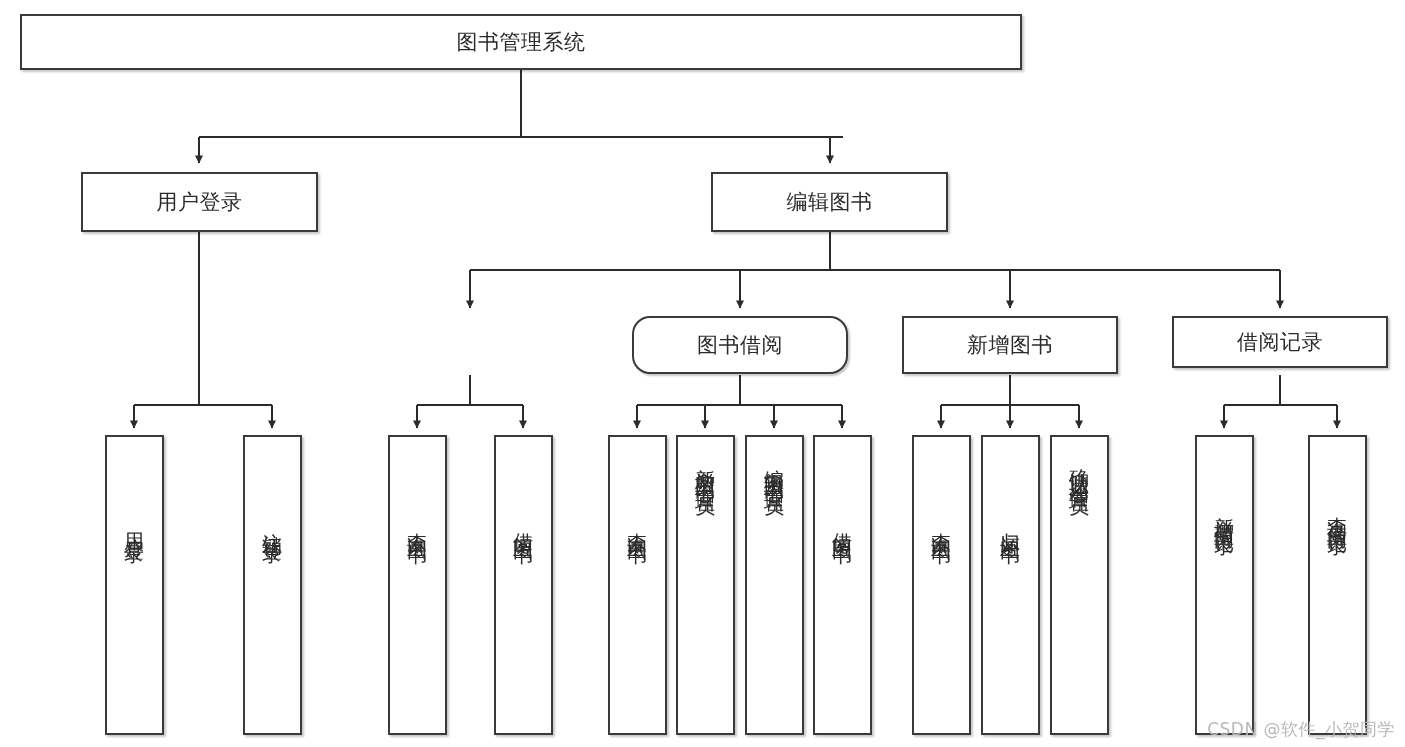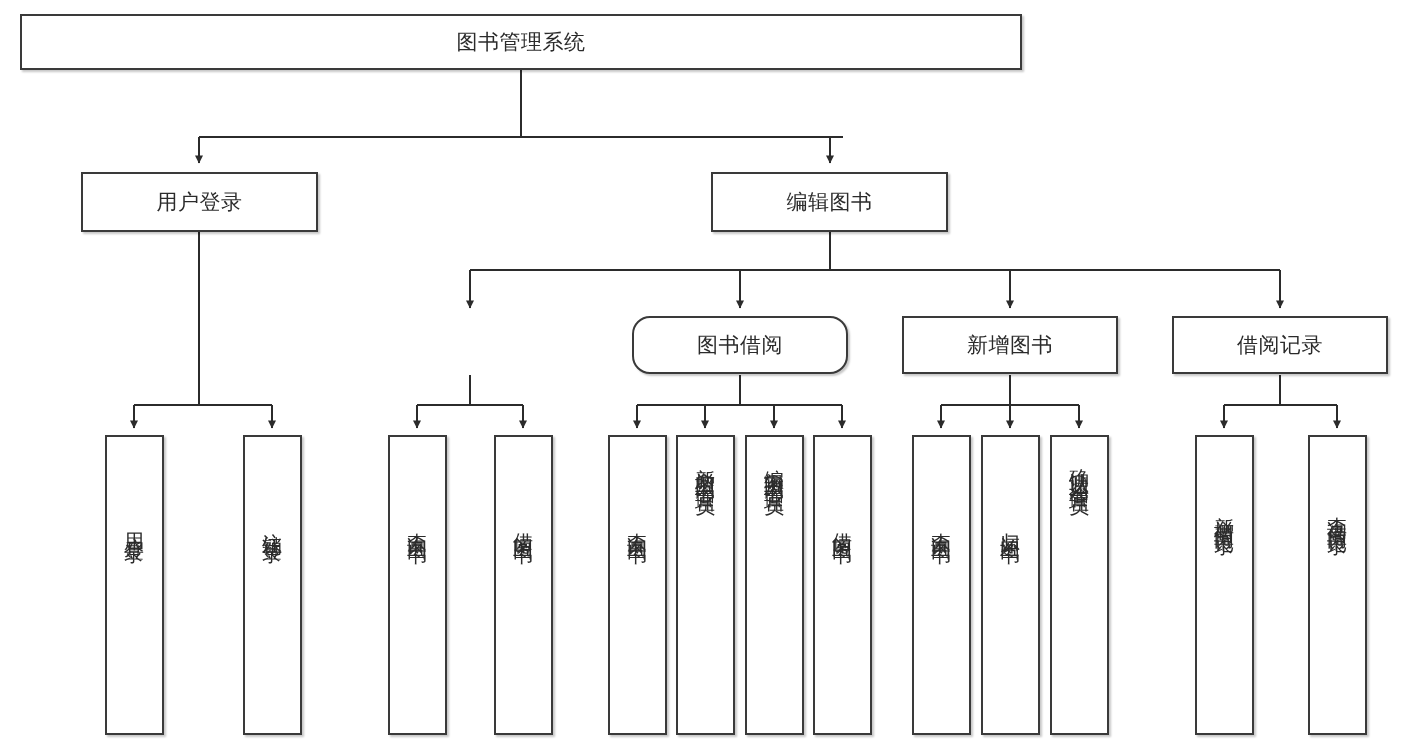--- a/index.html
+++ b/index.html
@@ -143,21 +143,21 @@
   <div class="node horizontal" style="left:711px; top:172px; width:237px; height:60px;">
     <span class="node-label">编辑图书</span>
   </div>
 
   <div class="node horizontal" style="left:632px; top:316px; width:216px; height:58px;border-radius:18px;">
     <span class="node-label">图书借阅</span>
   </div>
   <div class="node horizontal" style="left:902px; top:316px; width:216px; height:58px;">
     <span class="node-label">新增图书</span>
   </div>
-  <div class="node horizontal" style="left:1172px; top:316px; width:216px; height:58px;">
+  <div class="node horizontal" style="left:1172px; top:316px; width:216px; height:52px;">
     <span class="node-label">借阅记录</span>
   </div>
 
   <div class="node vertical mid" style="left:105px; top:435px; width:59px; height:300px;">
     <span class="node-label">用户登录</span>
   </div>
   <div class="node vertical mid" style="left:243px; top:435px; width:59px; height:300px;">
     <span class="node-label">注销登录</span>
   </div>
 
@@ -191,14 +191,15 @@
     <span class="node-label">确认归还（管理员）</span>
   </div>
 
   <div class="node vertical mid3" style="left:1195px; top:435px; width:59px; height:300px;">
     <span class="node-label">新增借阅记录</span>
   </div>
   <div class="node vertical mid3" style="left:1308px; top:435px; width:59px; height:300px;">
     <span class="node-label">查询借阅记录</span>
   </div>
 
+  <div id="watermark">CSDN @软件_小贺同学</div>
 
 </div>
 
 </body></html>

